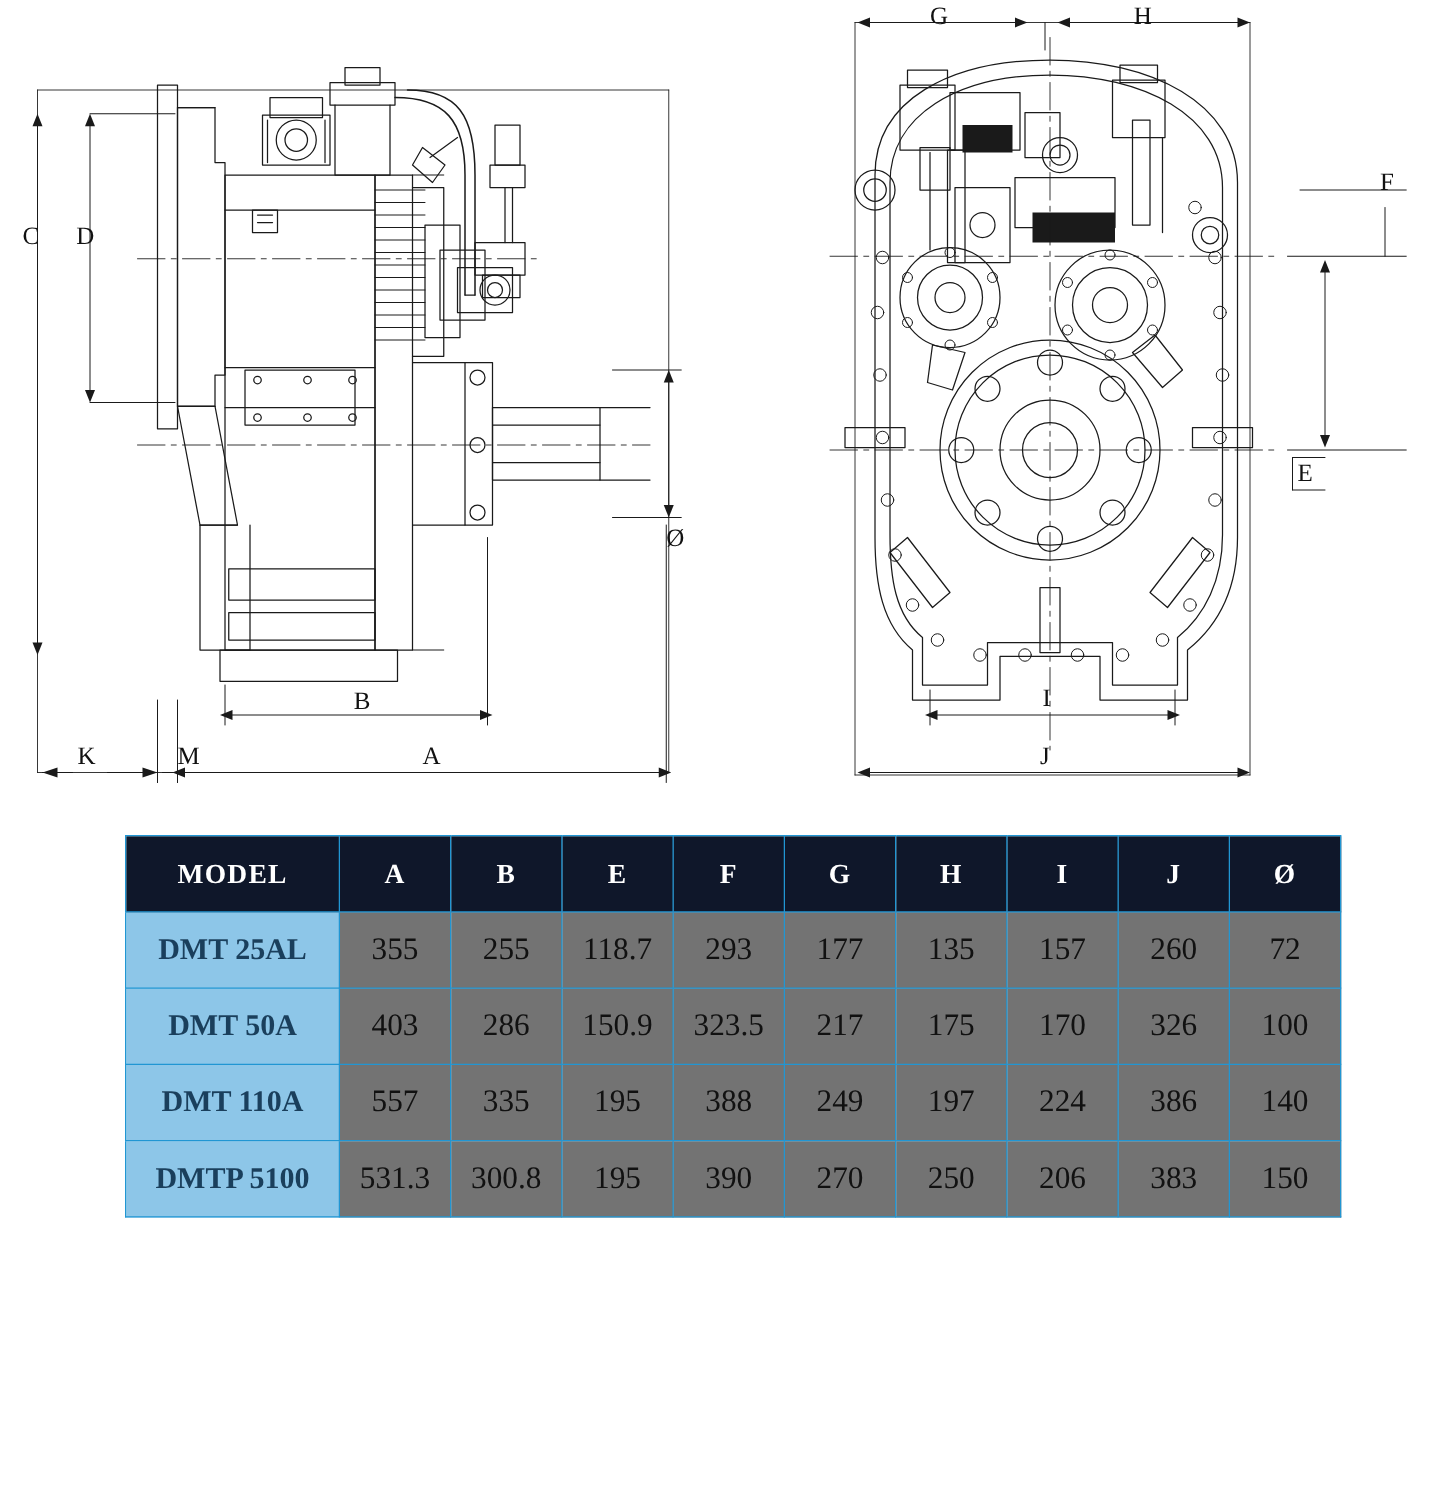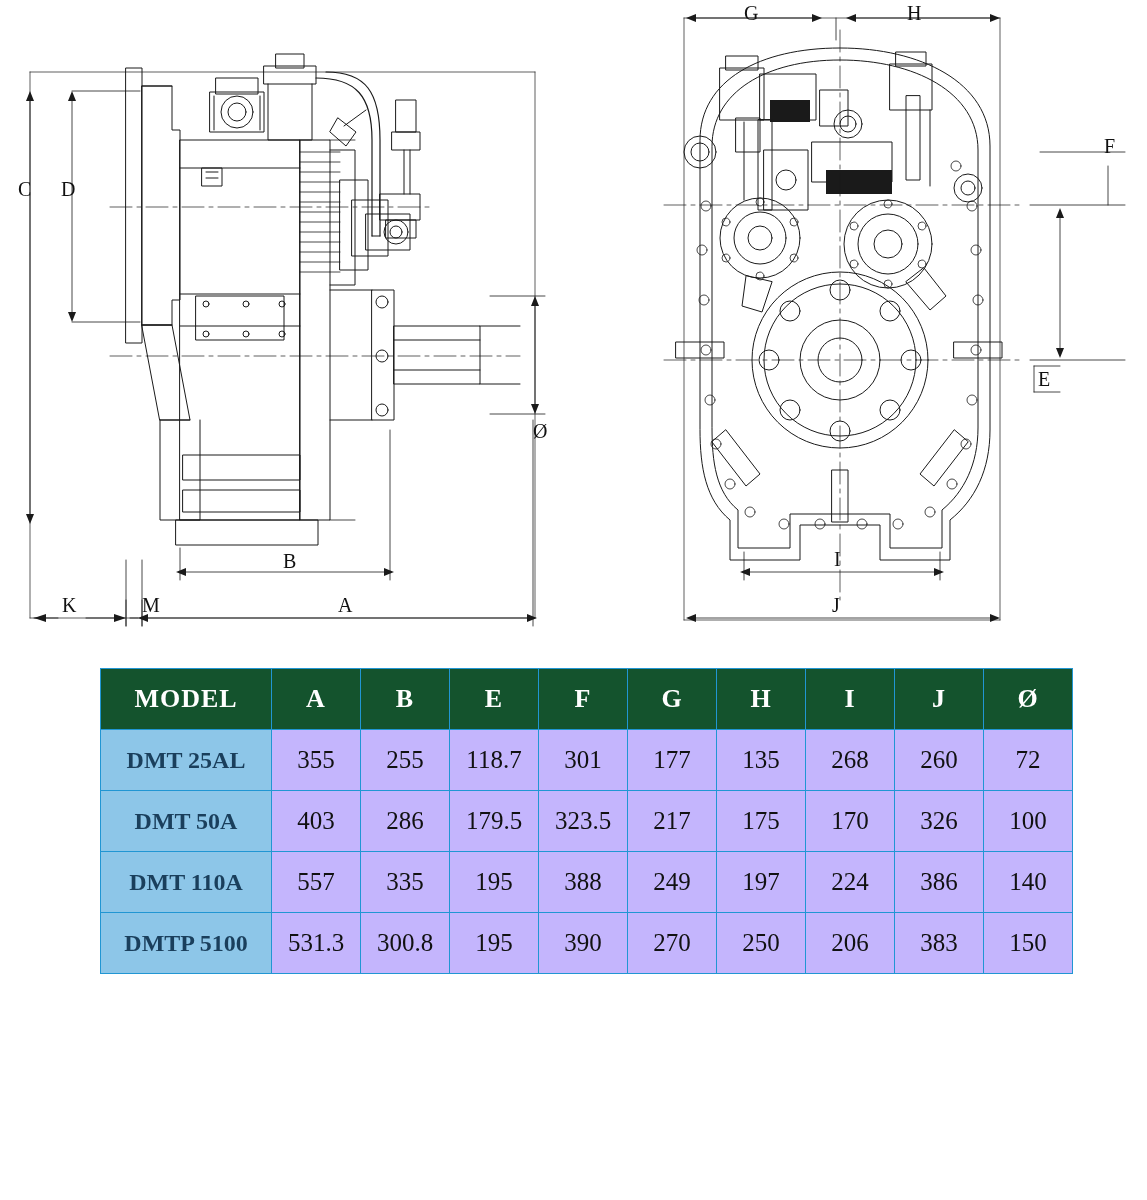--- a/index.html
+++ b/index.html
@@ -46,38 +46,38 @@
     font-family: "Liberation Serif", serif;
   }
   #spec-table th, #spec-table td {
     border: 1px solid #ffffff;
     text-align: center;
     vertical-align: middle;
     height: 60px;
     padding: 0;
   }
   #spec-table thead th {
-    background: #14532d;
+    background: #0f172a;
     color: #ffffff;
-    font-size: 26px;
+    font-size: 22px;
     font-weight: bold;
     letter-spacing: 1px;
   }
   #spec-table thead th.model-head {
     width: 170px;
   }
   #spec-table tbody th {
     background: #8dc6e8;
     color: #1a3f5c;
     font-size: 24px;
     font-weight: bold;
     width: 170px;
   }
   #spec-table tbody td {
-    background: #c4b5fd;
+    background: #737373;
     border: 1px solid #2196d3;
     color: #111;
     font-size: 25px;
     width: 88px;
   }
   #spec-table tbody th {
     border: 1px solid #2196d3;
   }
   #spec-table thead th {
     border: 1px solid #2196d3;
@@ -436,32 +436,32 @@
         <th>J</th>
         <th>Ø</th>
       </tr>
     </thead>
     <tbody>
       <tr>
         <th>DMT 25AL</th>
         <td>355</td>
         <td>255</td>
         <td>118.7</td>
-        <td>301</td>
+        <td>293</td>
         <td>177</td>
         <td>135</td>
-        <td>268</td>
+        <td>157</td>
         <td>260</td>
         <td>72</td>
       </tr>
       <tr>
         <th>DMT 50A</th>
         <td>403</td>
         <td>286</td>
-        <td>179.5</td>
+        <td>150.9</td>
         <td>323.5</td>
         <td>217</td>
         <td>175</td>
         <td>170</td>
         <td>326</td>
         <td>100</td>
       </tr>
       <tr>
         <th>DMT 110A</th>
         <td>557</td>

